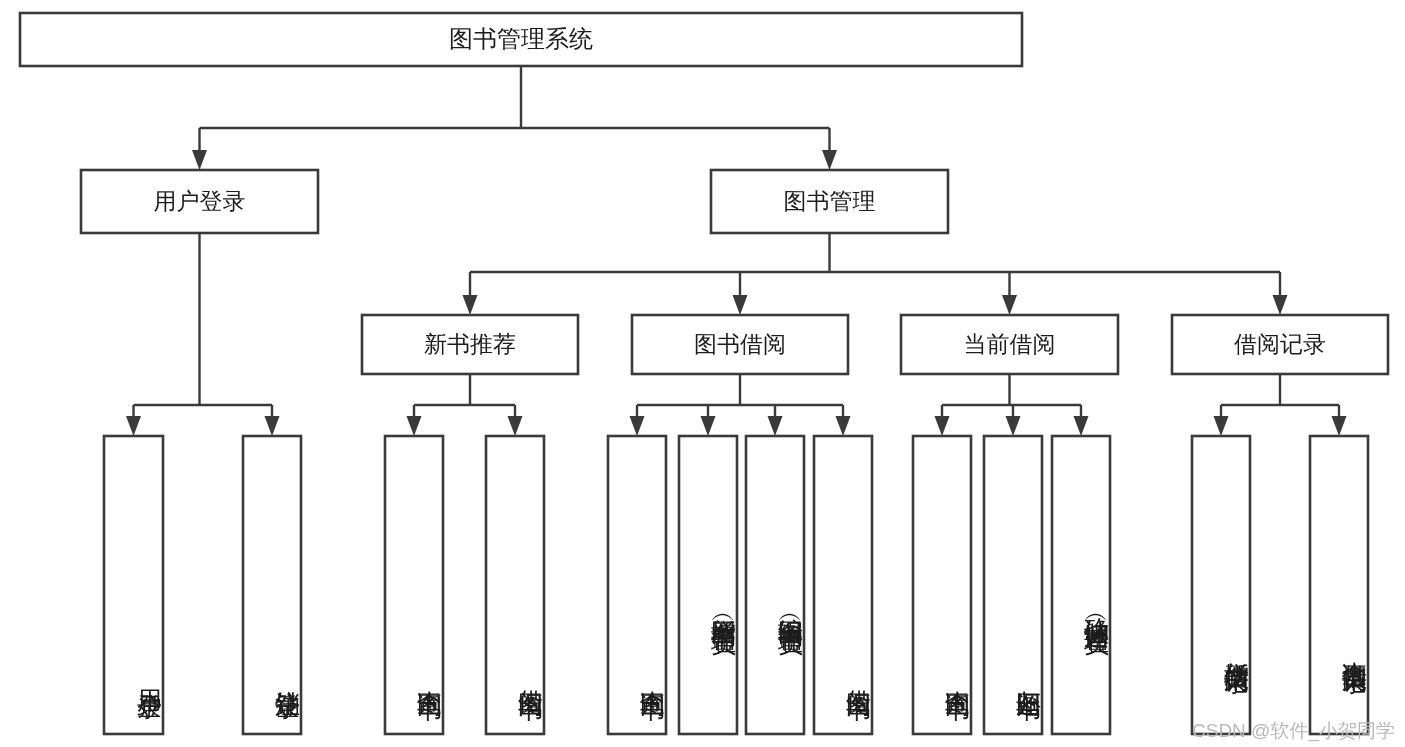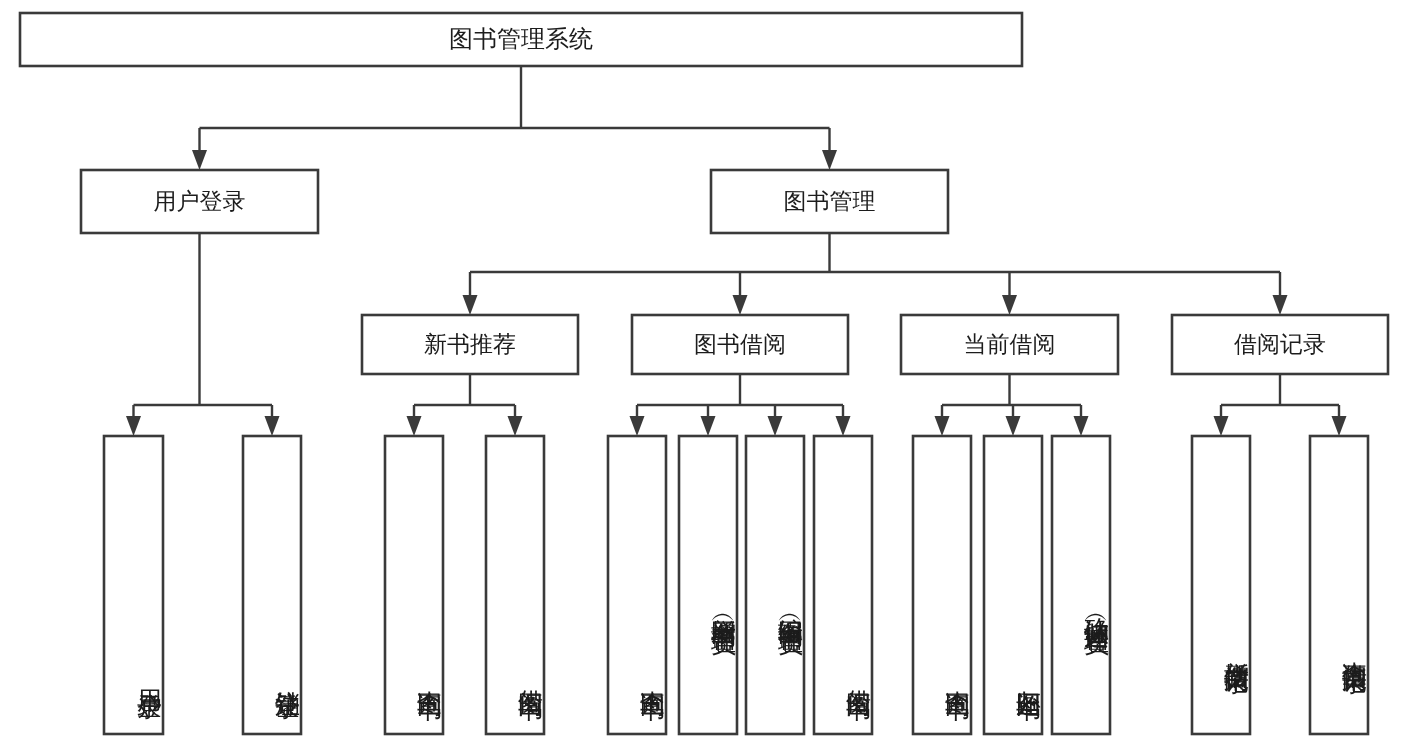--- a/index.html
+++ b/index.html
@@ -193,13 +193,14 @@
       <div class="vertical-label" style="left: 608px; top: 442px; width: 58px; height: 286px; padding-top: 89px;">查询图书</div>
       <div class="vertical-label" style="left: 679px; top: 442px; width: 58px; height: 286px; padding-top: 21.5px;">新增图书（管理员）</div>
       <div class="vertical-label" style="left: 746px; top: 442px; width: 58px; height: 286px; padding-top: 21.5px;">编辑图书（管理员）</div>
       <div class="vertical-label" style="left: 814px; top: 442px; width: 58px; height: 286px; padding-top: 89px;">借阅图书</div>
       <div class="vertical-label" style="left: 913px; top: 442px; width: 58px; height: 286px; padding-top: 89px;">查询图书</div>
       <div class="vertical-label" style="left: 984px; top: 442px; width: 58px; height: 286px; padding-top: 89px;">归还图书</div>
       <div class="vertical-label" style="left: 1052px; top: 442px; width: 58px; height: 286px; padding-top: 21.5px;">确认归还（管理员）</div>
       <div class="vertical-label" style="left: 1192px; top: 442px; width: 58px; height: 286px; padding-top: 62px;">新增借阅记录</div>
       <div class="vertical-label" style="left: 1310px; top: 442px; width: 58px; height: 286px; padding-top: 62px;">查询借阅记录</div>
     </div>
+  <div class="watermark" style="left: 1192px; top: 718px;">CSDN @软件_小贺同学</div>
 </div>
 
 </body></html>

